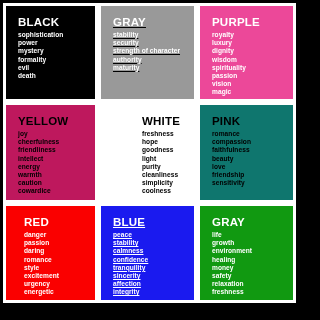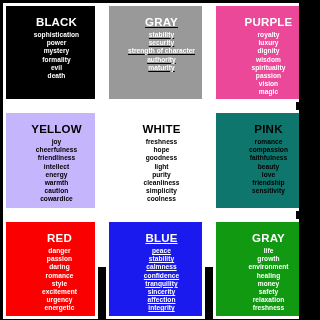--- a/index.html
+++ b/index.html
@@ -24,24 +24,23 @@
 
   .grid {
     position: absolute;
     left: 3px;
     top: 3px;
     width: 293px;
     height: 264px;
     display: grid;
     grid-template-columns: 95px 99px 99px;
     grid-template-rows: 99px 101px 100px;
-    gap: 8px;
+    gap: 0px;
     box-sizing: border-box;
     background: #ffffff;
-    text-align: center;
   }
 
   .cell {
     position: relative;
     box-sizing: border-box;
     border: 3px solid #ffffff;
     padding: 10px 0 0 12px;
     overflow: hidden;
   }
 
@@ -71,25 +70,25 @@
   
   .cell-black  { background: #000000; }
   .cell-black  .cell-title, .cell-black  .trait { color: #ffffff; }
 
   .cell-gray   { background: #999999; text-decoration: underline; }
   .cell-gray   .cell-title, .cell-gray   .trait { color: #ffffff; }
 
   .cell-purple { background: #ec4899; }
   .cell-purple .cell-title, .cell-purple .trait { color: #ffffff; }
 
-  .cell-yellow { background: #c4b5fd; }
+  .cell-yellow { background: #be185d; }
   .cell-yellow .cell-title, .cell-yellow .trait { color: #000000; }
 
   .cell-white  { background: #ffffff; }
-  .cell-white  .cell-title, .cell-white  .trait { color: #000000; }
+  .cell-white  .cell-title, .cell-white  .trait { color: #000000; margin-left: 29px; }
 
   .cell-pink   { background: #0f766e; }
   .cell-pink   .cell-title, .cell-pink   .trait { color: #000000; }
 
   .cell-red    { background: #fa0000; padding-left: 18px; }
   .cell-red    .cell-title, .cell-red    .trait { color: #ffffff; }
 
   .cell-blue   { background: #1a1aef; }
   .cell-blue   .cell-title, .cell-blue   .trait { color: #ffffff; text-decoration: underline; }
 

